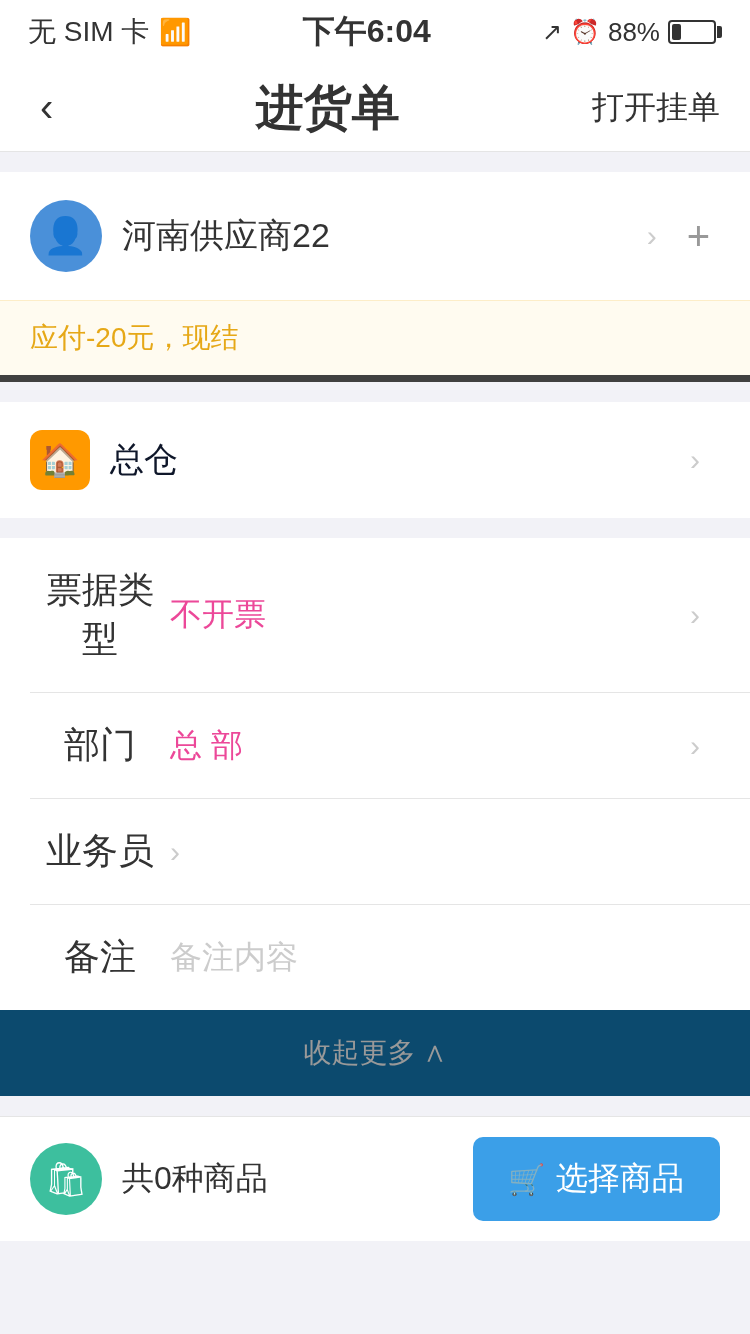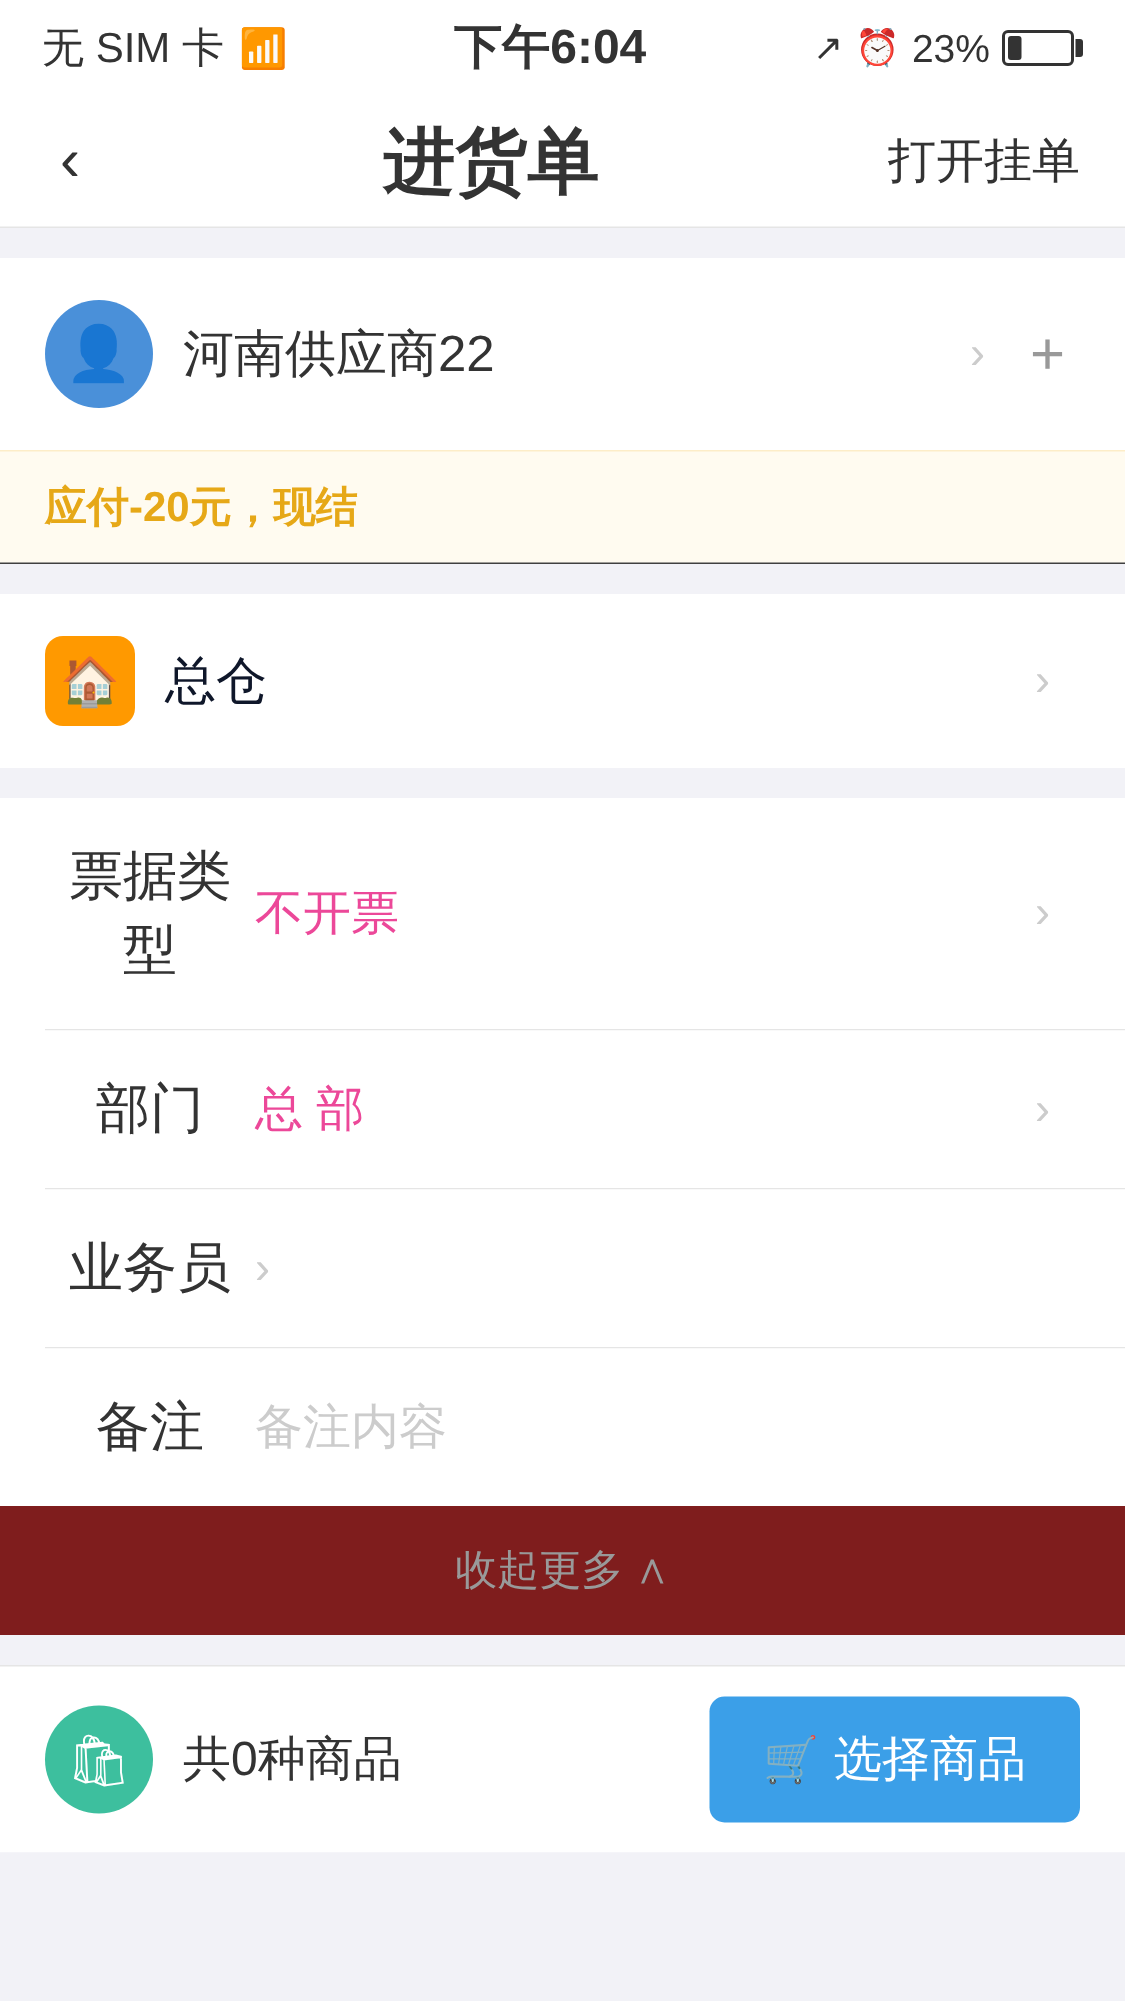--- a/index.html
+++ b/index.html
@@ -108,22 +108,21 @@
       padding: 0 10px;
     }
 
     
     .notice-banner {
       background: #fffbf0;
       padding: 18px 30px;
       font-size: 28px;
       color: #e6a817;
       border-top: 1px solid #fdedc8;
-      border-bottom: 1px solid #404040;
-      font-weight: bold;
+      border-bottom: 7px solid #404040;
     }
 
     .divider-line {
       height: 1px;
       background: #e5e5e5;
       margin-left: 30px;
     }
 
     
     .warehouse-row {
@@ -174,21 +173,21 @@
       color: #ec4899;
     }
     .form-placeholder {
       flex: 1;
       font-size: 32px;
       color: #ccc;
     }
 
     
     .collapse-row {
-      background: #7f1d1d;
+      background: #0c4a6e;
       text-align: center;
       padding: 24px 0;
       font-size: 28px;
       color: #999;
       cursor: pointer;
     }
 
     
     .product-bar {
       background: #fff;
@@ -270,21 +269,21 @@
 
 <div class="status-bar">
   <div class="status-left">
     <span>无 SIM 卡</span>
     <span class="wifi-icon">📶</span>
   </div>
   <div class="status-center">下午6:04</div>
   <div class="status-right">
     <span class="location-icon">↗</span>
     <span class="alarm-icon">⏰</span>
-    <span>23%</span>
+    <span>88%</span>
     <div class="battery-wrap">
       <div class="battery-body">
         <div class="battery-fill"></div>
       </div>
       <div class="battery-tip"></div>
     </div>
   </div>
 </div>
 
 <div class="nav-bar">

